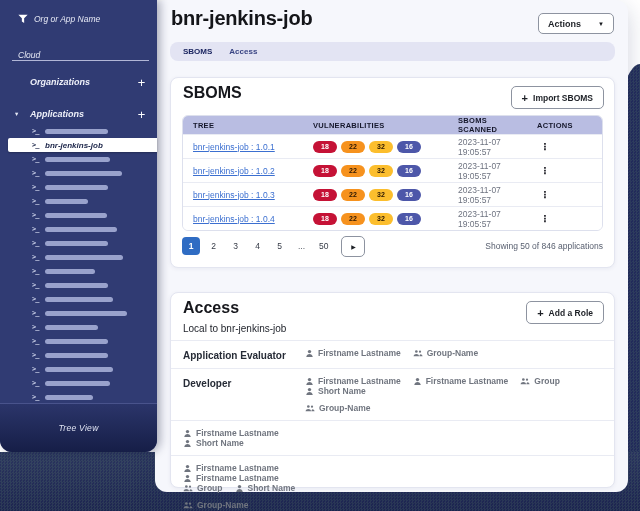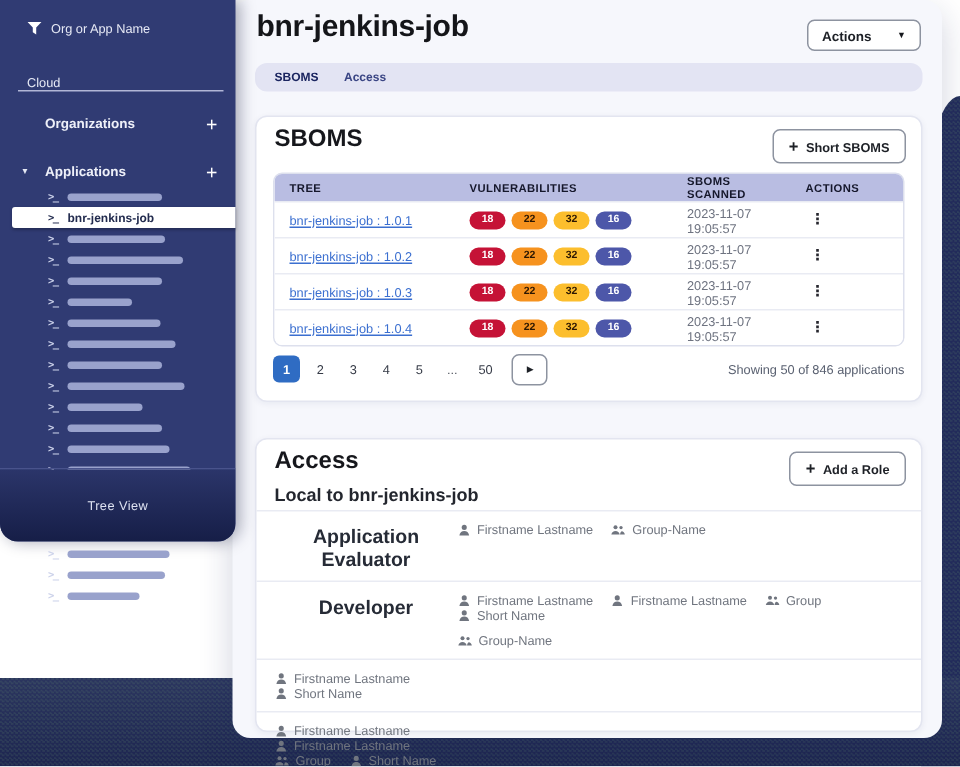--- a/index.html
+++ b/index.html
@@ -55,33 +55,33 @@
   
   .pager{position:absolute;left:11px;right:11px;top:158px;height:20px;display:flex;align-items:center;}
   .page{font-size:8.5px;color:#363b47;margin-right:13px;cursor:pointer;min-width:9px;text-align:center;}
   .page.active{width:18px;height:18px;background:#2f6cc3;color:#fff;border-radius:4px;
     display:flex;align-items:center;justify-content:center;font-weight:700;margin-right:9px;}
   .page.ellipsis{cursor:default;color:#50555f;}
   .next-btn{width:22px;height:19px;justify-content:center;font-size:6px;padding:0;}
   .summary{margin-left:auto;font-size:8.5px;color:#596070;}
 
   
-  .subtitle{position:absolute;left:12px;top:30px;font-size:12px;font-weight:700;color:#23262e;}
+  .subtitle{position:absolute;left:12px;top:30px;font-size:10px;font-weight:400;color:#23262e;}
   .roles{position:absolute;left:0;right:0;top:47px;}
   .role-row{display:grid;grid-template-columns:122px 1fr;padding:7px 12px;border-top:1px solid #e9ebf3;}
-  .role-name{font-size:13px;font-weight:700;color:#262b36;padding-top:2px;text-align:center;}
-  .member-lines{display:flex;flex-direction:column;gap:7px;}
+  .role-name{font-size:10px;font-weight:700;color:#262b36;padding-top:2px;}
+  .member-lines{display:flex;flex-direction:column;gap:7px;font-weight:bold;}
   .member-line{display:flex;column-gap:12px;flex-wrap:wrap;}
   .member{display:inline-flex;align-items:center;gap:4px;font-size:8.5px;color:#70757f;}
   .member svg{flex:none;}
 
   
-  .sidebar{position:absolute;left:0;top:0;width:157px;height:361px;z-index:3;
+  .sidebar{position:absolute;left:0;top:0;width:157px;height:452px;z-index:3;
     background:#303b73;border-radius:0 0 12px 12px;box-shadow:3px 0 10px rgba(15,20,55,.35);
-    color:#e6e9f5;}
+    color:#e6e9f5;font-style:italic;}
   .side-row{position:absolute;display:flex;align-items:center;gap:6px;font-size:8.5px;}
   .filter-row{left:18px;top:14px;}
   .cloud-row{left:18px;top:50px;}
   .side-divider{position:absolute;left:12px;right:8px;top:60px;height:1px;background:#c8cde8;opacity:.85;}
   .nav-row{position:absolute;left:0;right:0;height:16px;display:flex;align-items:center;}
   .nav-label{margin-left:30px;font-size:9px;font-weight:600;color:#eef0f9;}
   .nav-plus{position:absolute;right:12px;font-size:13px;font-weight:400;color:#fff;cursor:pointer;line-height:1;}
   .nav-chevron{position:absolute;left:15px;font-size:6.5px;color:#e6e9f5;}
   .tree{position:absolute;left:0;right:0;top:124px;}
   .tree-item{height:14px;display:flex;align-items:center;padding-left:32px;cursor:pointer;}
@@ -115,21 +115,21 @@
 
     <div class="tabbar" id="tabbar">
         <span class="tab active">SBOMS</span>
         <span class="tab">Access</span>
       </div>
 
     <div class="card card-sboms">
       <div class="card-title">SBOMS</div>
       <div class="btn card-btn">
         <span class="plus">+</span>
-        <span>Short SBOMS</span>
+        <span>Import SBOMS</span>
       </div>
 
       <div class="table">
         <div class="trow thead" id="thead">
             <span>TREE</span>
             <span>VULNERABILITIES</span>
             <span>SBOMS SCANNED</span>
             <span>ACTIONS</span>
           </div>
         <div id="tbody">

